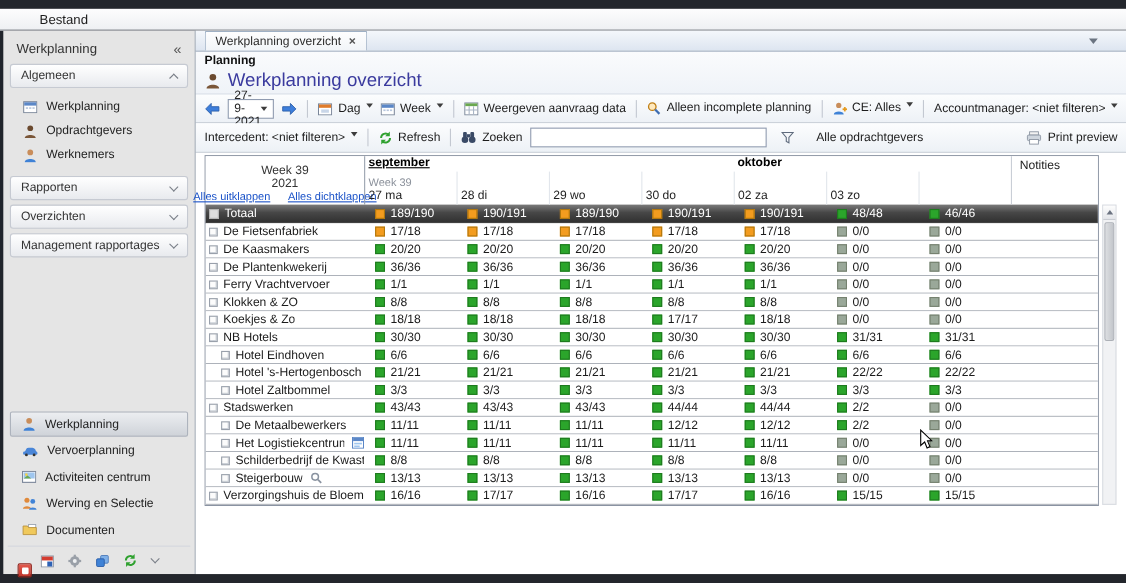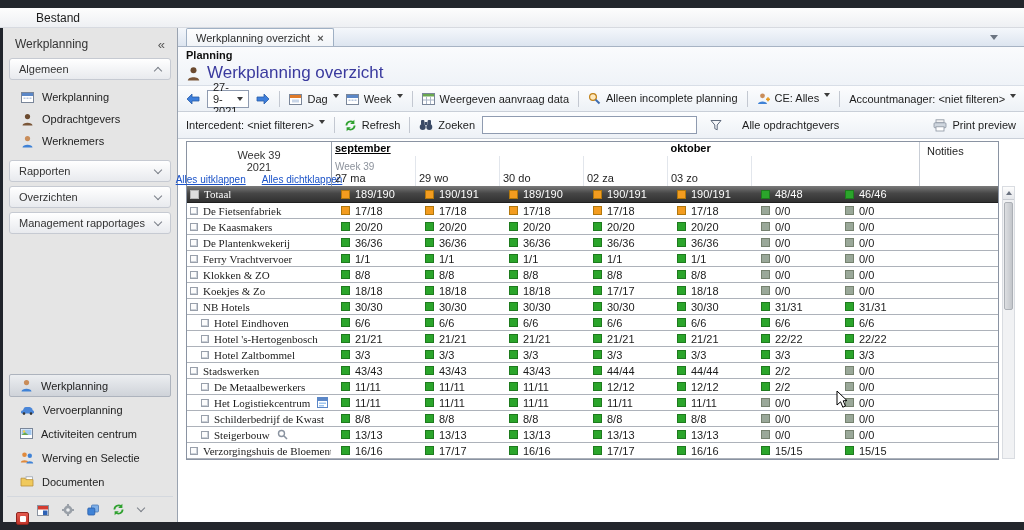--- a/index.html
+++ b/index.html
@@ -71,21 +71,21 @@
   .hdayrow { display:flex; flex:1; }
   .hday { width:84px; display:flex; flex-direction:column; justify-content:flex-end; padding:0 0 1px 3px; border-right:1px solid #e2e6ec; }
   .hsub { color:#8b919b; font-size:10px; line-height:11px; }
   .hdaylabel { line-height:13px; color:#1e1e1e; }
   .hnotes { flex:1; border-left:1px solid #c9ced6; padding:3px 0 0 7px; color:#1e1e1e; }
 
   .grow { display:flex; align-items:center; height:16px; border-bottom:1px solid #adb2ba; background:#fff; font-size:11px; color:#1b1b1b; }
   .gname { width:144px; display:flex; align-items:center; gap:5px; padding-left:3px; white-space:nowrap; overflow:hidden; }
   .expicon { width:8px; height:8px; border:1px solid #99a0ab; background:#fcfcfc; box-shadow:inset -1px -1px 0 #ccd1d8; flex:none; cursor:pointer; }
   .child .expicon { margin-left:11px; }
-  .glabel { overflow:hidden; text-overflow:clip;font-family:Liberation Serif, serif; }
+  .glabel { overflow:hidden; text-overflow:clip; }
   .badge { margin-left:2px; display:inline-flex; cursor:pointer; }
   .gcell { width:84px; display:flex; align-items:center; gap:5px; padding-left:10px; cursor:pointer; }
   .sq { width:9px; height:9px; flex:none; border:1px solid; }
   .s-o { background:var(--orange,#F39C1F); border-color:#B1770D; }
   .s-g { background:var(--green,#2BA52B); border-color:#1E7A1E; }
   .s-n { background:var(--gray,#9AA899); border-color:#75816F; }
   .gnotes { flex:1; height:100%; }
   .grow.total { height:17px; background:linear-gradient(#7b7b7b,#474747 45%,#313131); color:#fff; border-bottom:1px solid #1f1f1f; }
   .grow.total .expicon { width:9px; height:9px; background:#dedede; border-color:#b5b5b5; box-shadow:none; }
 
@@ -430,20 +430,23 @@
               <div class="hmonths">
                 <span class="hmonth m0">september</span>
                 <span class="hmonth m1">oktober</span>
               </div>
               <div class="hdayrow">
                 <div class="hday">
                   <span class="hsub">Week 39</span>
                   <span class="hdaylabel">27 ma</span>
                 </div>
                 <div class="hday">
+                    <span class="hdaylabel">28 di</span>
+                  </div>
+                <div class="hday">
                     <span class="hdaylabel">29 wo</span>
                   </div>
                 <div class="hday">
                     <span class="hdaylabel">30 do</span>
                   </div>
                 <div class="hday">
                     <span class="hdaylabel">02 za</span>
                   </div>
                 <div class="hday">
                     <span class="hdaylabel">03 zo</span>

